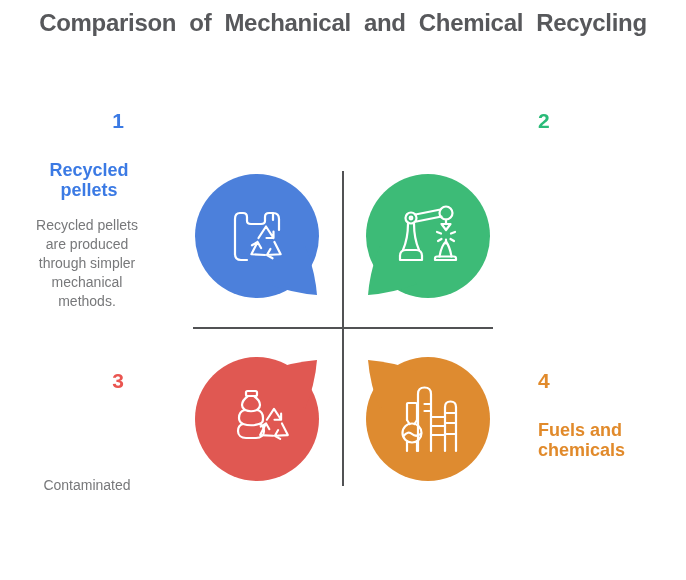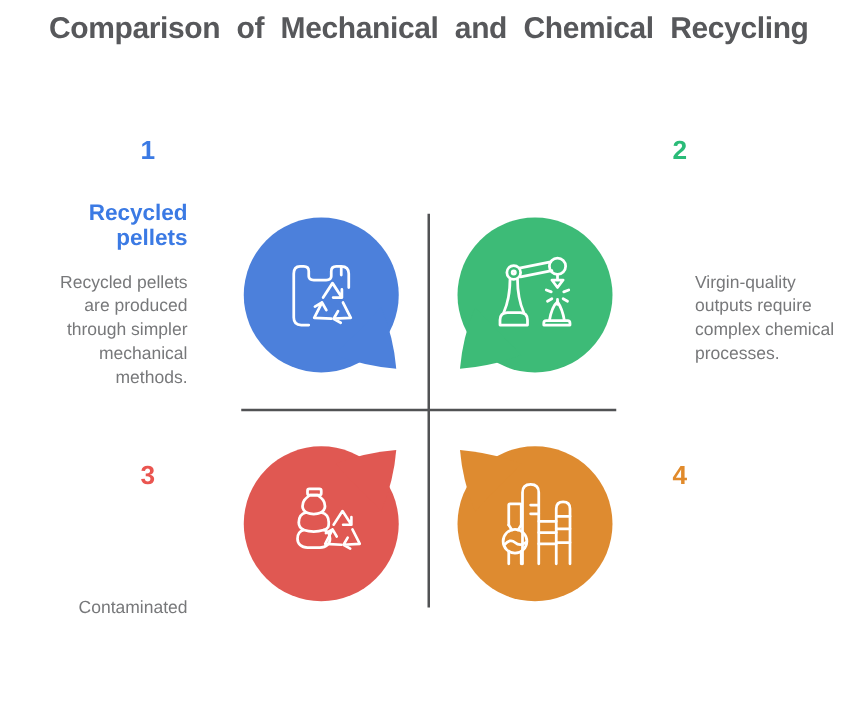--- a/index.html
+++ b/index.html
@@ -14,21 +14,21 @@
   }
   
   .vline{position:absolute;left:342px;top:171px;width:2px;height:315px;background:var(--divider,#515254);}
   .hline{position:absolute;left:193px;top:327px;width:300px;height:2px;background:var(--divider,#515254);}
   
   .qtext{position:absolute;}
   .qtext .num{font-size:21px;font-weight:bold;line-height:1;}
   .qtext .heading{font-size:18px;font-weight:bold;line-height:20px;width:122px;}
   .qtext .body{font-size:14px;line-height:19px;color:var(--body-text,#77787a);width:142px;}
   .col-left{right:536px;width:144px;text-align:right;}
-  .col-left .heading,.col-left .body{margin-left:auto;}
+  .col-left .heading,.col-left .body{margin-left:auto;text-align:center;}
   .col-left .num{padding-right:26px;}
   .col-right{left:538px;width:144px;text-align:left;}
   .q1 .num,.q1 .heading{color:var(--q1-accent,#3b7ae4);}
   .q2 .num,.q2 .heading{color:var(--q2-accent,#2abb78);}
   .q3 .num,.q3 .heading{color:var(--q3-accent,#ea5550);}
   .q4 .num,.q4 .heading{color:var(--q4-accent,#e18a2b);}
   .tpos-num{position:absolute;top:0;left:0;right:0;}
   .tpos-head{position:absolute;top:50px;left:0;right:0;display:flex;}
   .col-left .tpos-head{justify-content:flex-end;}
   .tpos-body{position:absolute;top:106px;left:18px;right:0;display:flex;}
@@ -52,34 +52,34 @@
     <div class="tpos-head">
         <div class="heading">Recycled pellets</div>
       </div>
     <div class="tpos-body">
         <div class="body">Recycled pellets are produced through simpler mechanical methods.</div>
       </div>
   </div>
 
   <div class="qtext col-right q2" style="top:110px;height:180px;">
     <div class="tpos-num num">2</div>
-    <div class="tpos-body">
-        <div class="body">Virgin-quality outputs require complex chemical processes.</div>
-      </div>
   </div>
 
   <div class="qtext col-left q3" style="top:370px;height:200px;">
     <div class="tpos-num num">3</div>
     <div class="tpos-body">
         <div class="body">Contaminated waste is unsuitable for low-complexity mechanical recycling.</div>
       </div>
   </div>
 
   <div class="qtext col-right q4" style="top:370px;height:200px;">
     <div class="tpos-num num">4</div>
+    <div class="tpos-head">
+        <div class="heading">Fuels and chemicals</div>
+      </div>
   </div>
 
   <svg class="bubble" style="left:187px;top:166px;" viewBox="0 0 150 150">
     <g style="fill:var(--q1-bubble,#4c80db)">
       <circle cx="70" cy="70" r="62"></circle>
       <path d="M118,80 Q128,104 130,129 Q105,127 81,118 Z"></path>
     </g>
   </svg>
   <svg class="bubble" style="left:348px;top:166px;" viewBox="0 0 150 150">
     <g transform="translate(150,0) scale(-1,1)" style="fill:var(--q2-bubble,#3dbb77)">

